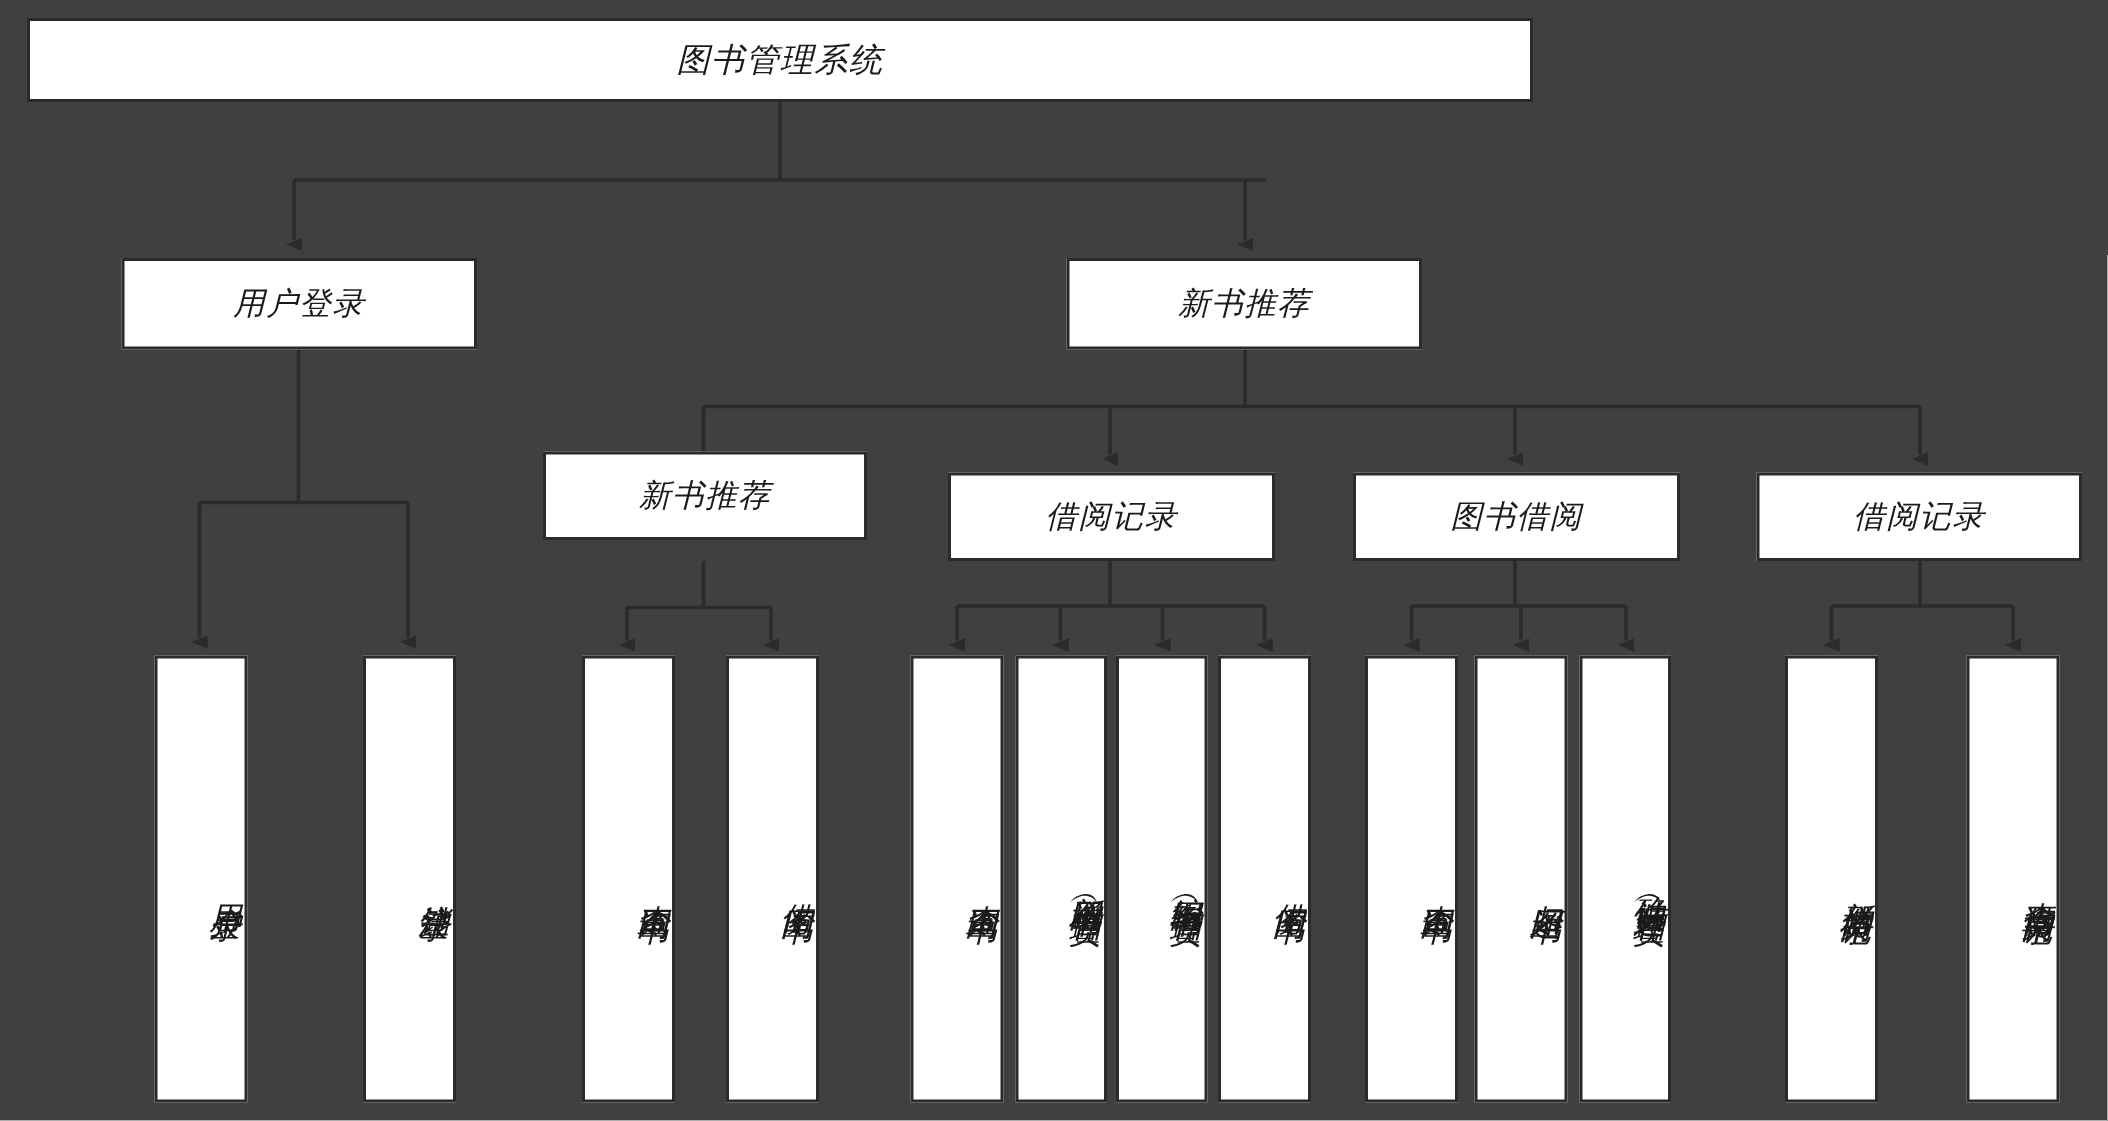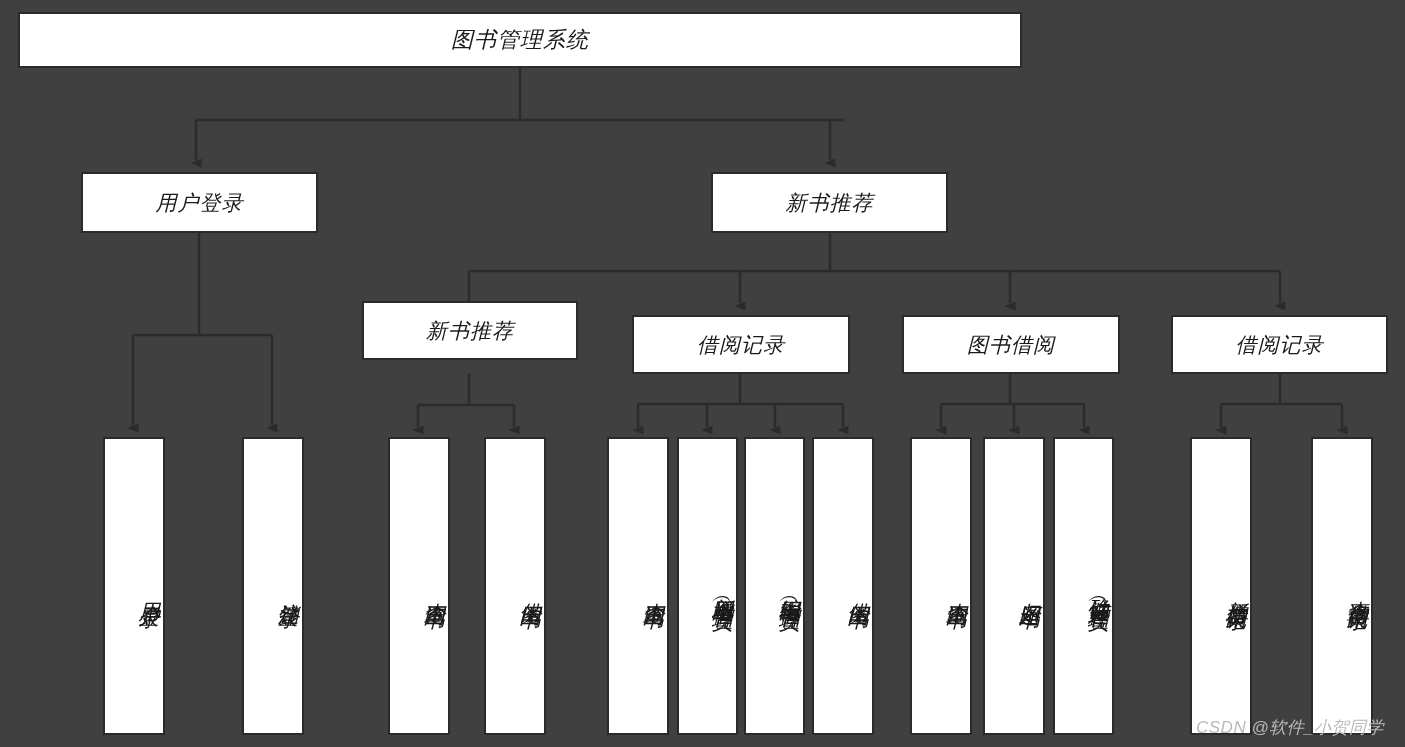--- a/index.html
+++ b/index.html
@@ -164,15 +164,14 @@
   <div class="node vert" style="left: 1053px; top: 437px; width: 61px; height: 298px; border-color: rgb(43, 43, 43); background: rgb(255, 255, 255); color: rgb(26, 26, 26);">
     <span class="vlabel">确认归还（管理员）</span>
   </div>
   <div class="node vert" style="left: 1190px; top: 437px; width: 62px; height: 298px; border-color: rgb(43, 43, 43); background: rgb(255, 255, 255); color: rgb(26, 26, 26);">
     <span class="vlabel">新增借阅记录</span>
   </div>
   <div class="node vert" style="left: 1311px; top: 437px; width: 62px; height: 298px; border-color: rgb(43, 43, 43); background: rgb(255, 255, 255); color: rgb(26, 26, 26);">
     <span class="vlabel">查询借阅记录</span>
   </div>
 
-  <div class="watermark" style="left: 1196px; top: 716px; color: rgb(185, 185, 185);">CSDN @软件_小贺同学</div>
 
 </div>
 
 </body></html>

